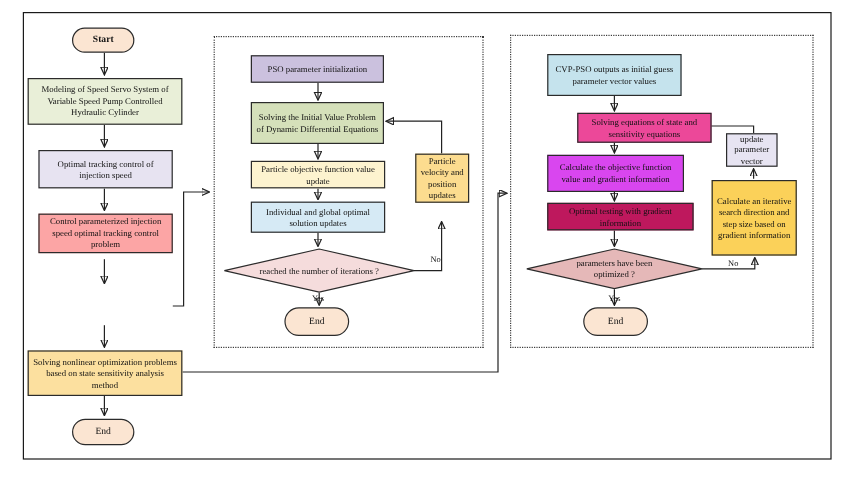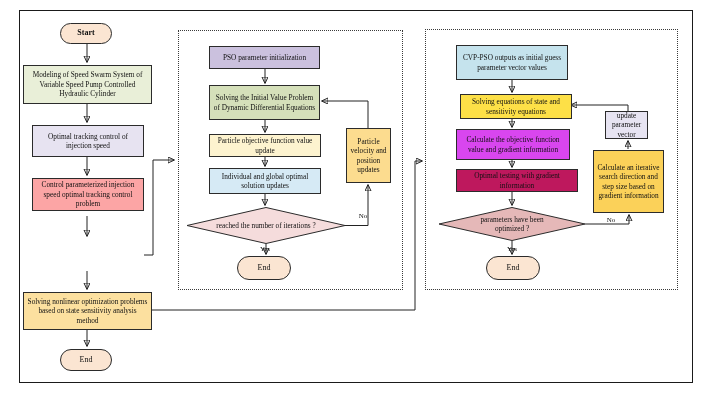--- a/index.html
+++ b/index.html
@@ -75,38 +75,38 @@
     <path d="M628,111 V105 H571" marker-end="url(#ah)"></path>
 
     <polygon points="187,225.5 266,207.5 345,225.5 266,243.5" fill="#f5dcdc"></polygon>
     <polygon points="439,224 512,207.5 585,224 512,240.5" fill="#e5b8b8"></polygon>
   </svg>
 
   <div id="pso-frame" class="group-frame"></div>
   <div id="cvp-frame" class="group-frame"></div>
 
   <div class="node terminator" style="left: 60px; top: 23px; width: 52px; height: 21px; background-color: rgb(251, 229, 210); font-weight: bold;">Start</div>
-  <div class="node" style="left: 23px; top: 65px; width: 129px; height: 39px; background-color: rgb(233, 239, 216);">Modeling of Speed Swarm System of Variable Speed Pump Controlled Hydraulic Cylinder</div>
+  <div class="node" style="left: 23px; top: 65px; width: 129px; height: 39px; background-color: rgb(233, 239, 216);">Modeling of Speed Servo System of Variable Speed Pump Controlled Hydraulic Cylinder</div>
   <div class="node" style="left: 32px; top: 125px; width: 112px; height: 32px; background-color: rgb(231, 227, 241);">Optimal tracking control of injection speed</div>
   <div class="node" style="left: 32px; top: 178px; width: 112px; height: 33px; background-color: #fca5a5;">Control parameterized injection speed optimal tracking control problem</div>
   <div class="node" style="left: 23px; top: 292px; width: 129px; height: 38px; background-color: rgb(252, 224, 159);">Solving nonlinear optimization problems based on state sensitivity analysis method</div>
   <div class="node terminator" style="left: 60px; top: 349px; width: 52px; height: 22px; background-color: rgb(251, 229, 210);">End</div>
 
   <div class="node" style="left: 209px; top: 46px; width: 111px; height: 23px; background-color: rgb(203, 193, 222);">PSO parameter initialization</div>
   <div class="node" style="left: 209px; top: 85px; width: 111px; height: 35px; background-color: rgb(213, 224, 186);">Solving the Initial Value Problem of Dynamic Differential Equations</div>
   <div class="node" style="left: 209px; top: 134px; width: 112px; height: 23px; background-color: rgb(253, 243, 207);">Particle objective function value update</div>
   <div class="node" style="left: 209px; top: 168px; width: 112px; height: 26px; background-color: rgb(214, 234, 245);">Individual and global optimal solution updates</div>
   <div class="diamond-label" style="left:186px;top:220px;width:160px;height:11px;white-space:nowrap;">reached the number of iterations ?</div>
   <div class="lbl" style="left:255px;top:245px;width:20px;">Yes</div>
   <div class="lbl" style="left:355px;top:212px;width:16px;">No</div>
-  <div class="node" style="left: 346px; top: 128px; width: 45px; height: 55px; background-color: rgb(252, 220, 143);">Particle velocity and position updates</div>
+  <div class="node" style="left: 346px; top: 128px; width: 45px; height: 41px; background-color: rgb(252, 220, 143);">Particle velocity and position updates</div>
   <div class="node terminator" style="left: 237px; top: 256px; width: 54px; height: 24px; background-color: rgb(251, 229, 210);">End</div>
 
   <div class="node" style="left: 456px; top: 45px; width: 112px; height: 35px; background-color: rgb(197, 227, 237);">CVP-PSO outputs as initial guess parameter vector values</div>
-  <div class="node" style="left: 460px; top: 94px; width: 112px; height: 25px; background-color: #fde047;">Solving equations of state and sensitivity equations</div>
+  <div class="node" style="left: 481px; top: 94px; width: 112px; height: 25px; background-color: #ec4899;">Solving equations of state and sensitivity equations</div>
   <div class="node" style="left: 456px; top: 129px; width: 114px; height: 31px; background-color: #d946ef;">Calculate the objective function value and gradient information</div>
   <div class="node" style="left: 456px; top: 169px; width: 122px; height: 23px; background-color: #be185d;">Optimal testing with gradient information</div>
   <div class="diamond-label" style="left:469px;top:211px;width:86px;height:26px;">parameters have been optimized ?</div>
   <div class="lbl" style="left:502px;top:245px;width:20px;">Yes</div>
   <div class="lbl" style="left:603px;top:216px;width:16px;">No</div>
   <div class="node" style="left: 593px; top: 150px; width: 71px; height: 63px; background-color: rgb(251, 209, 89);">Calculate an iterative search direction and step size based on gradient information</div>
   <div class="node" style="left: 605px; top: 111px; width: 43px; height: 28px; background-color: rgb(231, 228, 242);">update parameter vector</div>
   <div class="node terminator" style="left: 486px; top: 256px; width: 54px; height: 24px; background-color: rgb(251, 229, 210);">End</div>
 
 </div>

